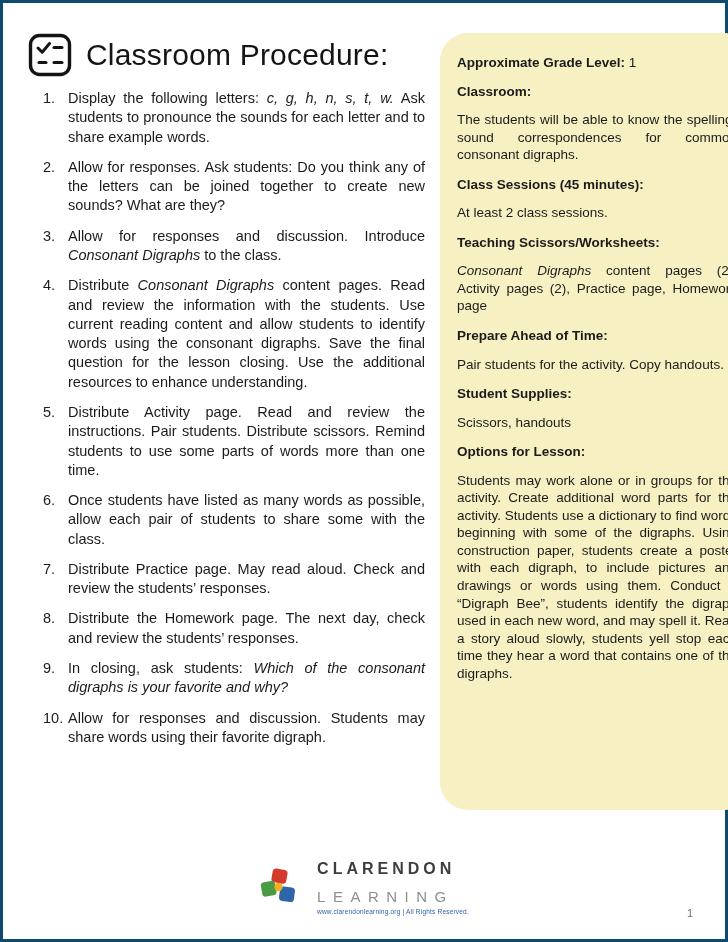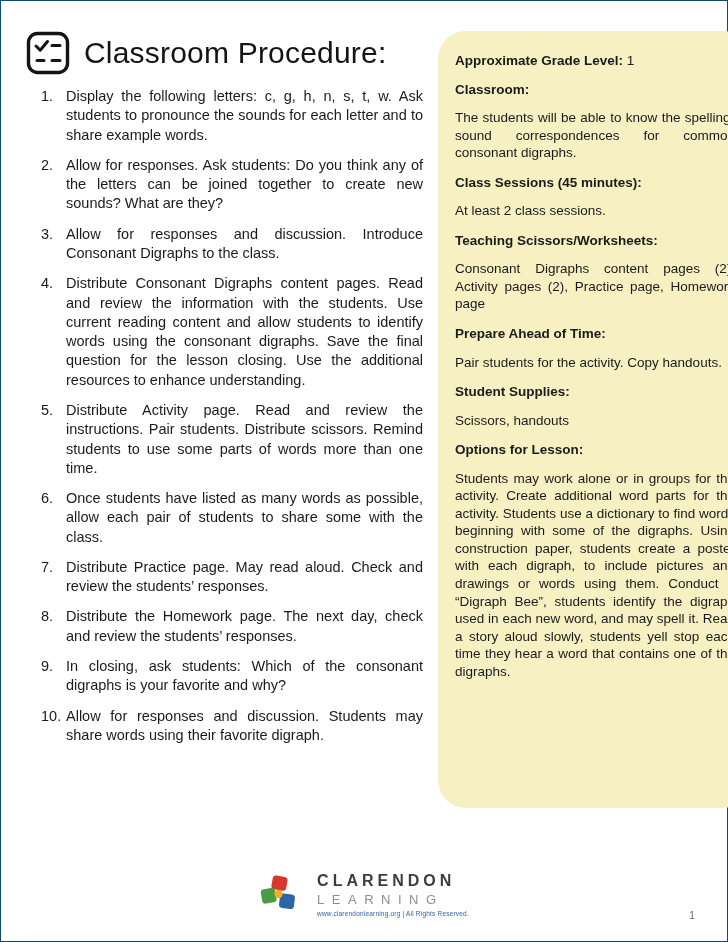--- a/index.html
+++ b/index.html
@@ -7,21 +7,21 @@
   body {
     width:728px; height:942px;
     font-family:"Liberation Sans", sans-serif;
     color:#1b1b1b;
     position:relative;
     overflow:hidden;
   }
   .page {
     position:absolute; inset:0;
     background:#ffffff;
-    border:1px solid #0c4a6e;
+    border:3px solid #0c4a6e;
   }
 
   
   .header {
     position:absolute; top:30px; left:25px;
     display:flex; align-items:center; gap:14px;
   }
   .header-icon { width:44px; height:44px; flex:none; }
   .page-title {
     font-size:30px; font-weight:400; color:#141414;
@@ -61,31 +61,31 @@
     position:absolute; left:0; right:0; bottom:24px;
     display:flex; justify-content:center; align-items:center; gap:18px;
   }
   .logo-icon { width:40px; height:40px; flex:none; }
   .brand-block { display:flex; flex-direction:column; }
   .brand-name {
     font-size:16px; font-weight:bold; letter-spacing:4px;
     color:#3d3d3d;
   }
   .brand-sub {
-    font-size:13px; letter-spacing:7.5px;
-    color:#8f8f8f; margin-top:2px;
+    font-size:15px; letter-spacing:7.5px;
+    color:#8f8f8f; margin-top:10px;
   }
   .brand-tagline {
     font-size:6.5px; color:#2e64a8; margin-top:3px; letter-spacing:0.2px;
   }
   .page-number {
     position:absolute; right:32px; bottom:20px;
     font-size:11px; color:#6d6d6d;
   }
-  .italic { }
+  .italic { font-style:italic; }
 </style>
 </head>
 <body>
 
 <div class="page">
 
   <div class="header">
     <span class="header-icon">
       <svg width="44" height="44" viewBox="0 0 44 44">
         <rect x="2.5" y="2.5" width="39" height="39" rx="9" fill="none" stroke="#141414" stroke-width="3.4"></rect>

